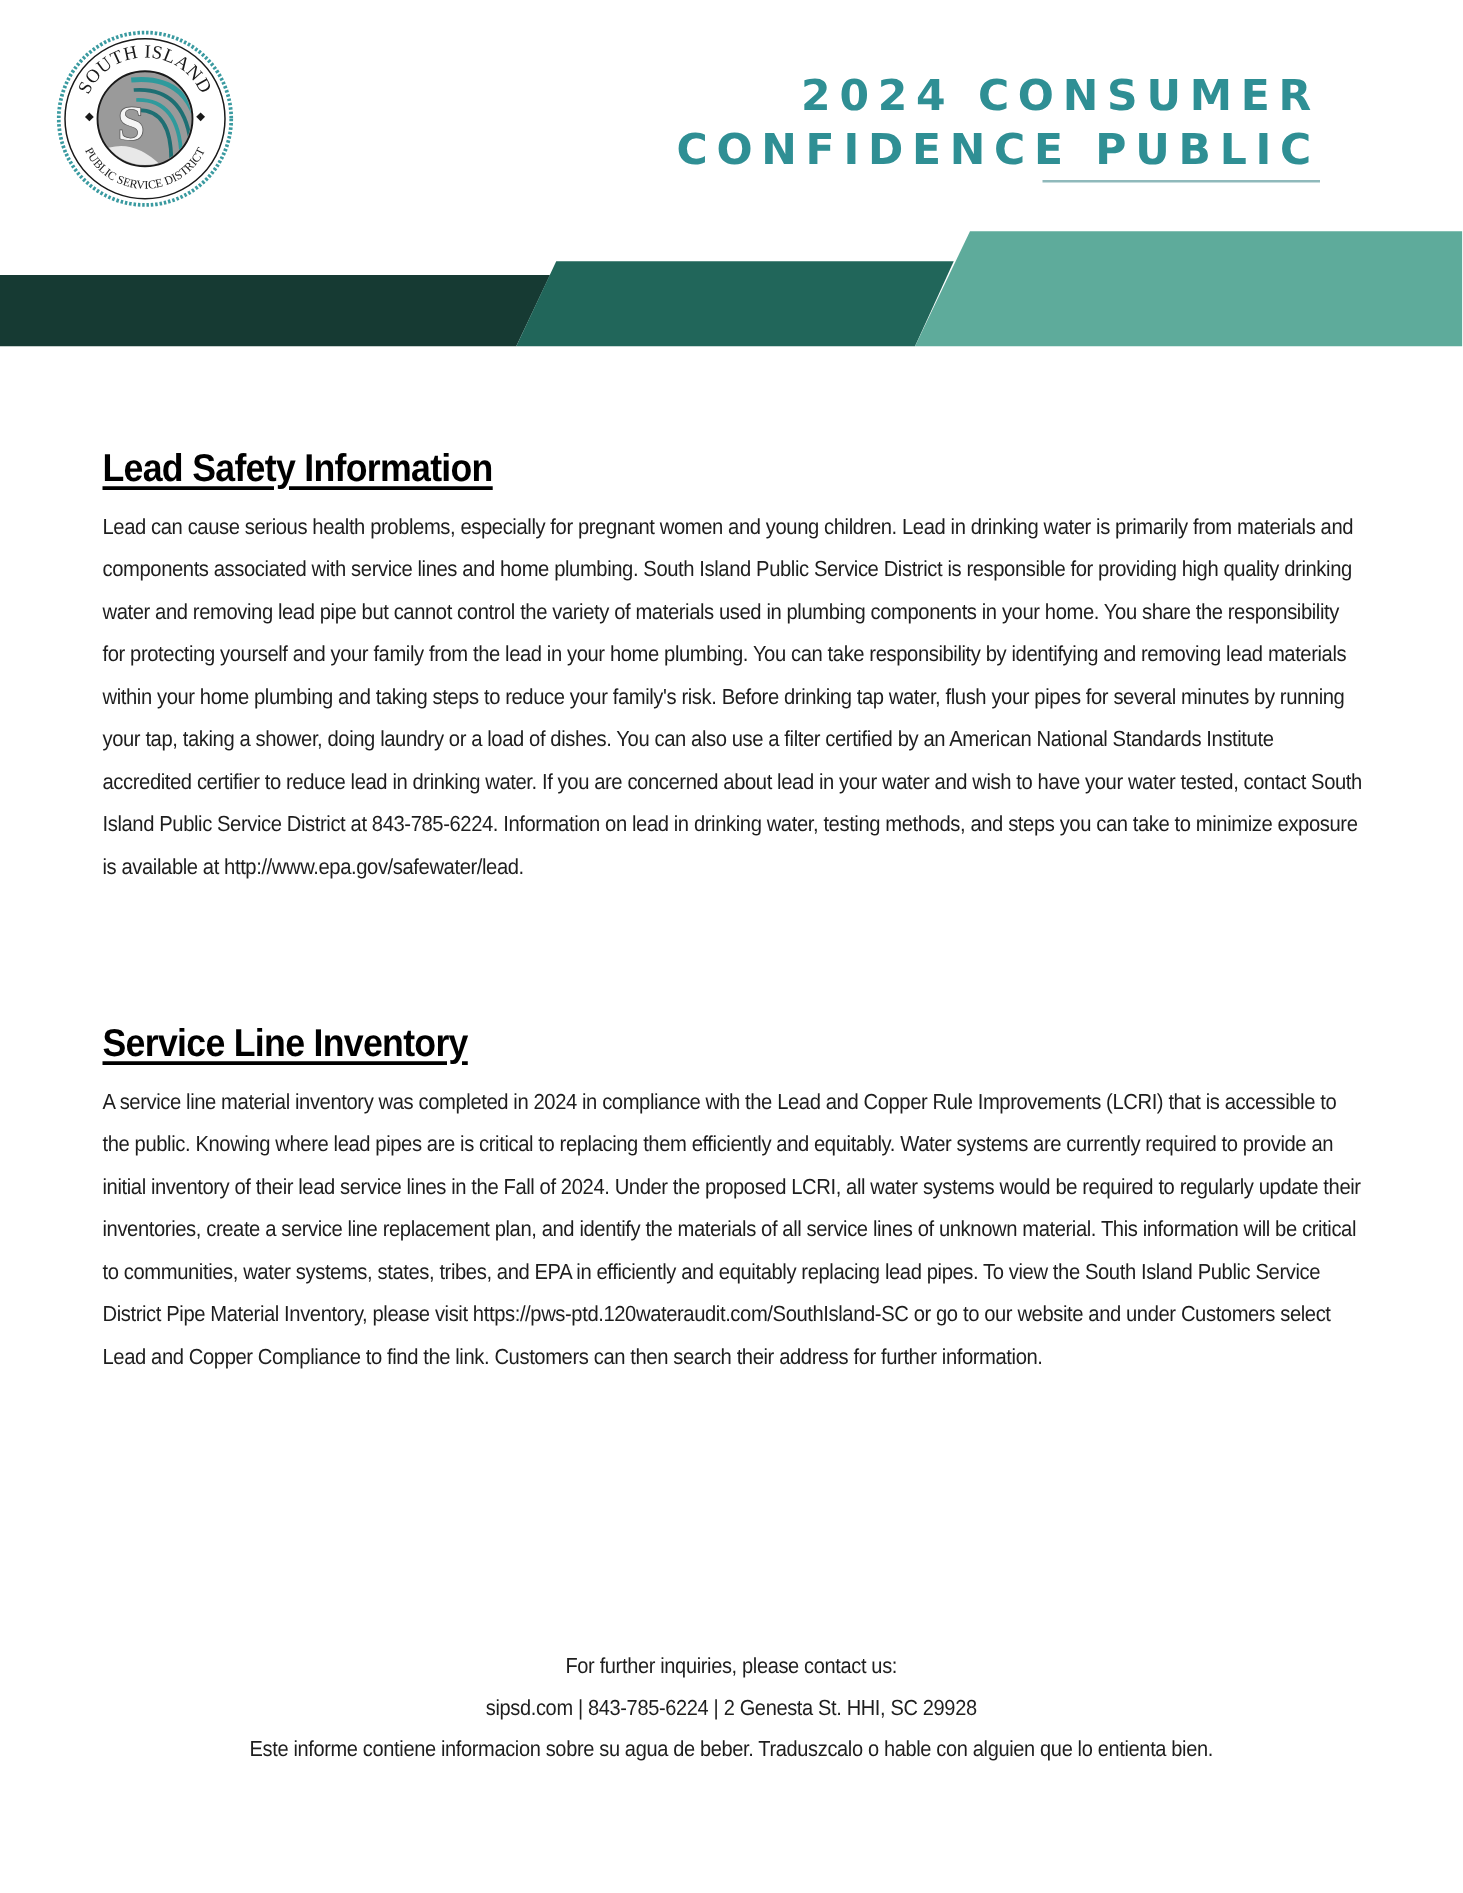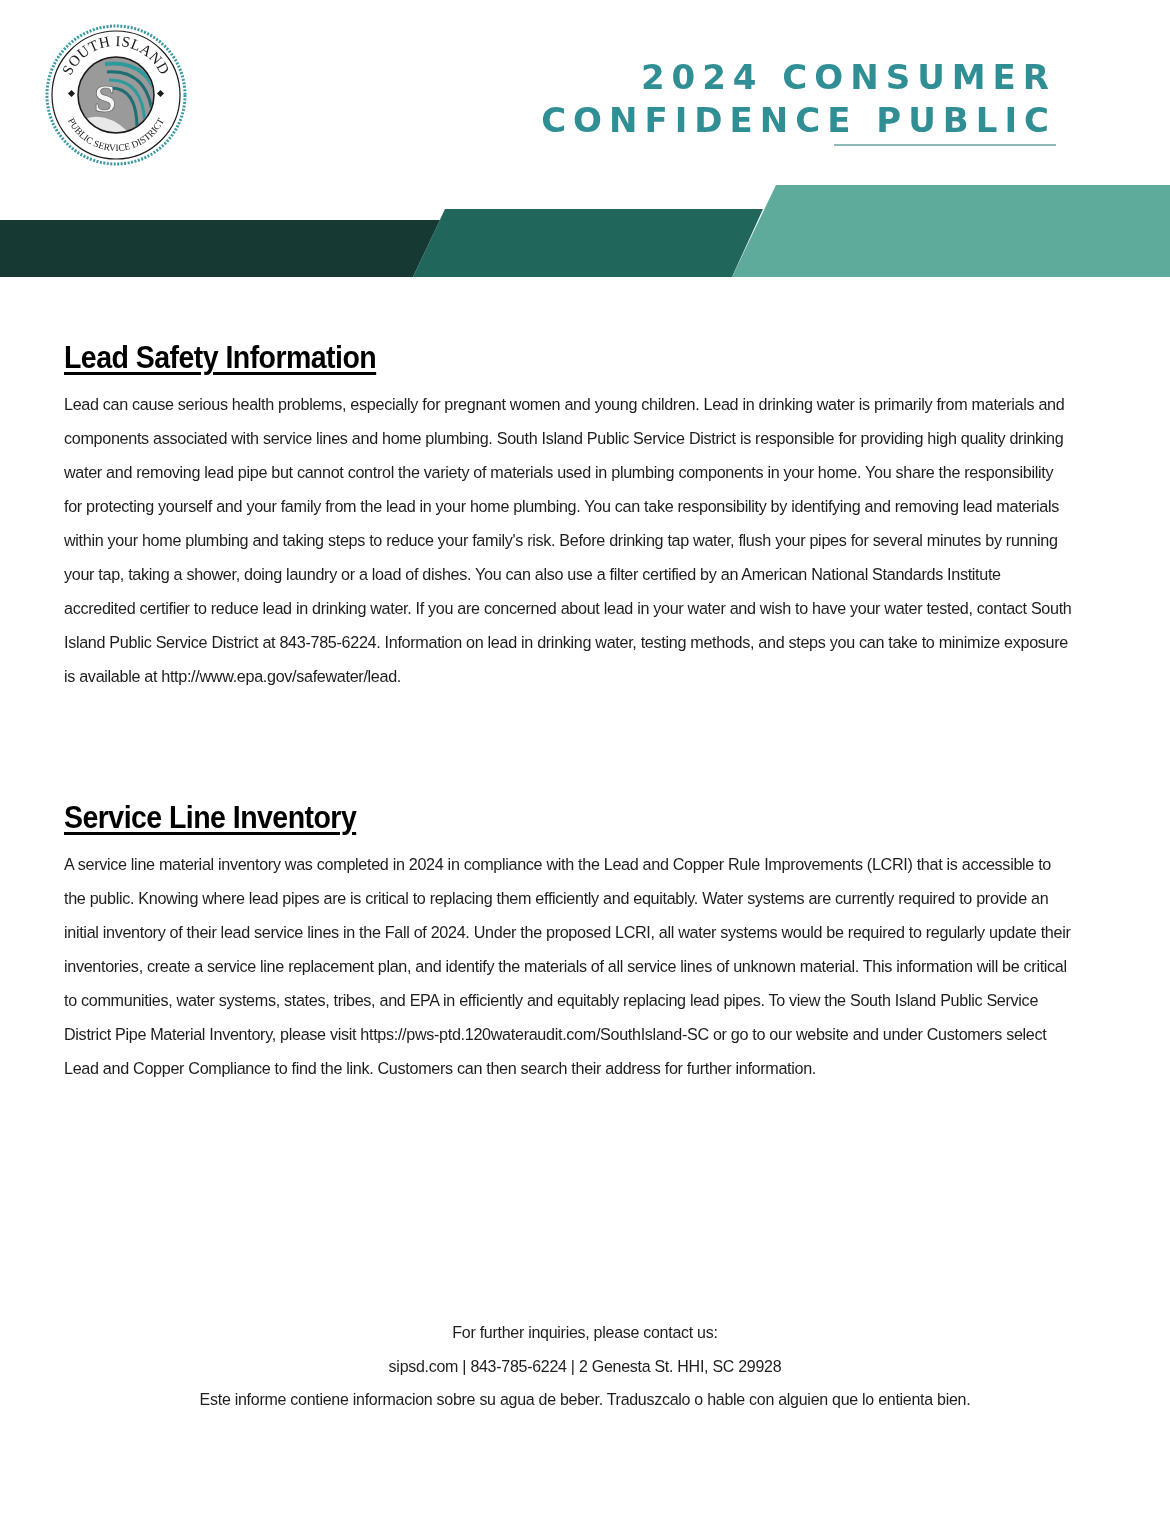--- a/index.html
+++ b/index.html
@@ -6,21 +6,21 @@
   body { width: 1170px; height: 1514px; position: relative; overflow: hidden; font-family: "Liberation Sans", sans-serif; color: #1c1c1c; }
 
   .logo { position: absolute; left: 45px; top: 24px; width: 142px; height: 142px; }
 
   .report-title { position: absolute; right: 114px; top: 56px; text-align: right; color: #2f8f94; font-family: "DejaVu Sans", sans-serif; font-weight: bold; font-size: 34px; letter-spacing: 7px; line-height: 43px; }
   .report-title div { white-space: nowrap; }
   .title-rule { position: absolute; left: 834px; top: 144px; width: 222px; height: 2px; background: #8fb9bb; }
 
   .banner { position: absolute; left: 0; top: 180px; width: 1170px; height: 100px; }
 
-  .section { position: absolute; left: 64px; width: 1010px; }
+  .section { position: absolute; left: 82px; width: 1010px; margin-top: 17px; }
   .section h2 { margin: 0; font-family: "Liberation Sans", sans-serif; font-weight: bold; font-size: 31px; text-decoration: underline; text-decoration-thickness: 3px; text-underline-offset: 4px; color: #000; letter-spacing: -0.6px; transform: scaleX(0.92); transform-origin: left; }
   .section p { margin: 0; font-size: 17.4px; line-height: 34px; color: #1e1e1e; letter-spacing: -0.35px; transform: scaleX(0.93); transform-origin: left; width: 1087px; }
 
   #sec-lead { top: 340px; }
   #sec-lead p { margin-top: 11px; }
   #sec-inv { top: 800px; }
   #sec-inv p { margin-top: 11px; }
 
   .footer { position: absolute; left: 0; width: 1170px; top: 1316px; text-align: center; font-size: 17.4px; line-height: 33.5px; color: #1e1e1e; }
   .footer div { transform: scaleX(0.92); letter-spacing: -0.3px; }

